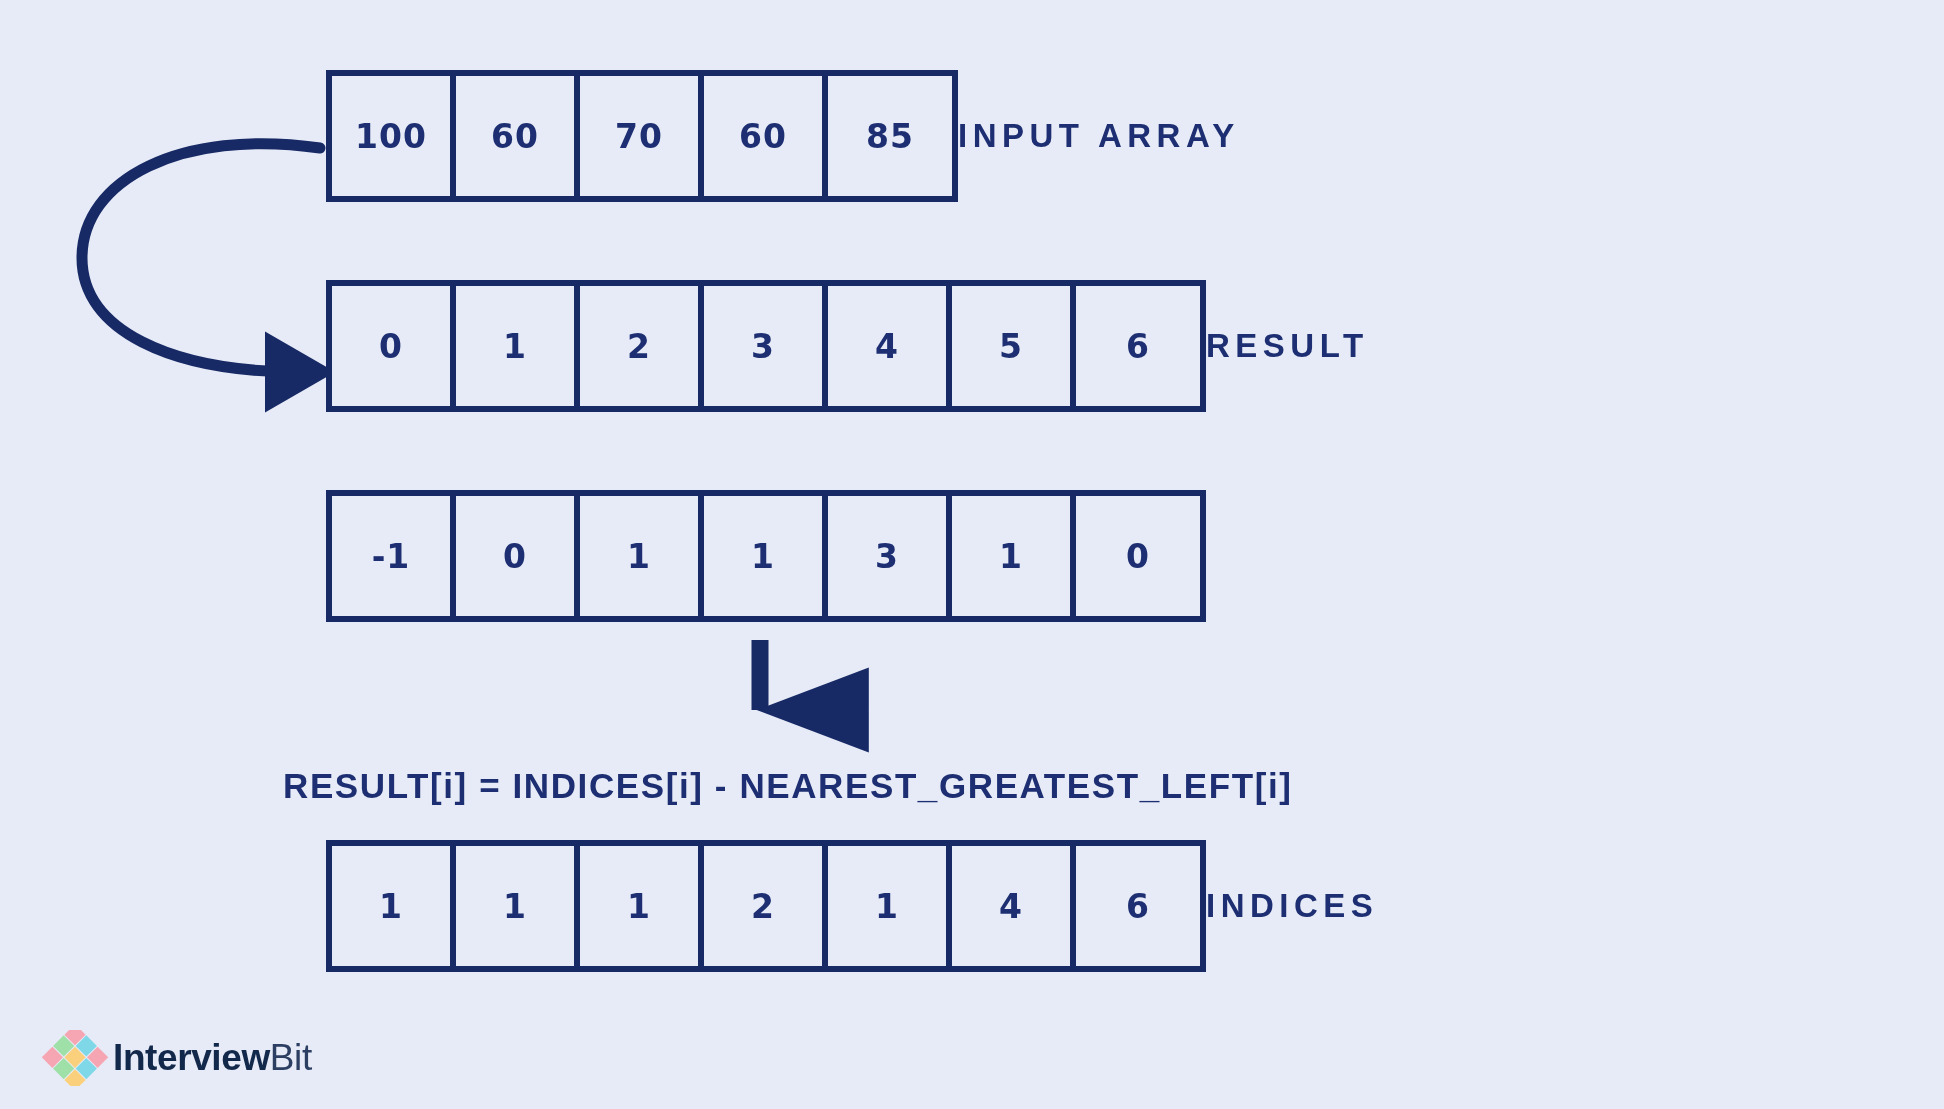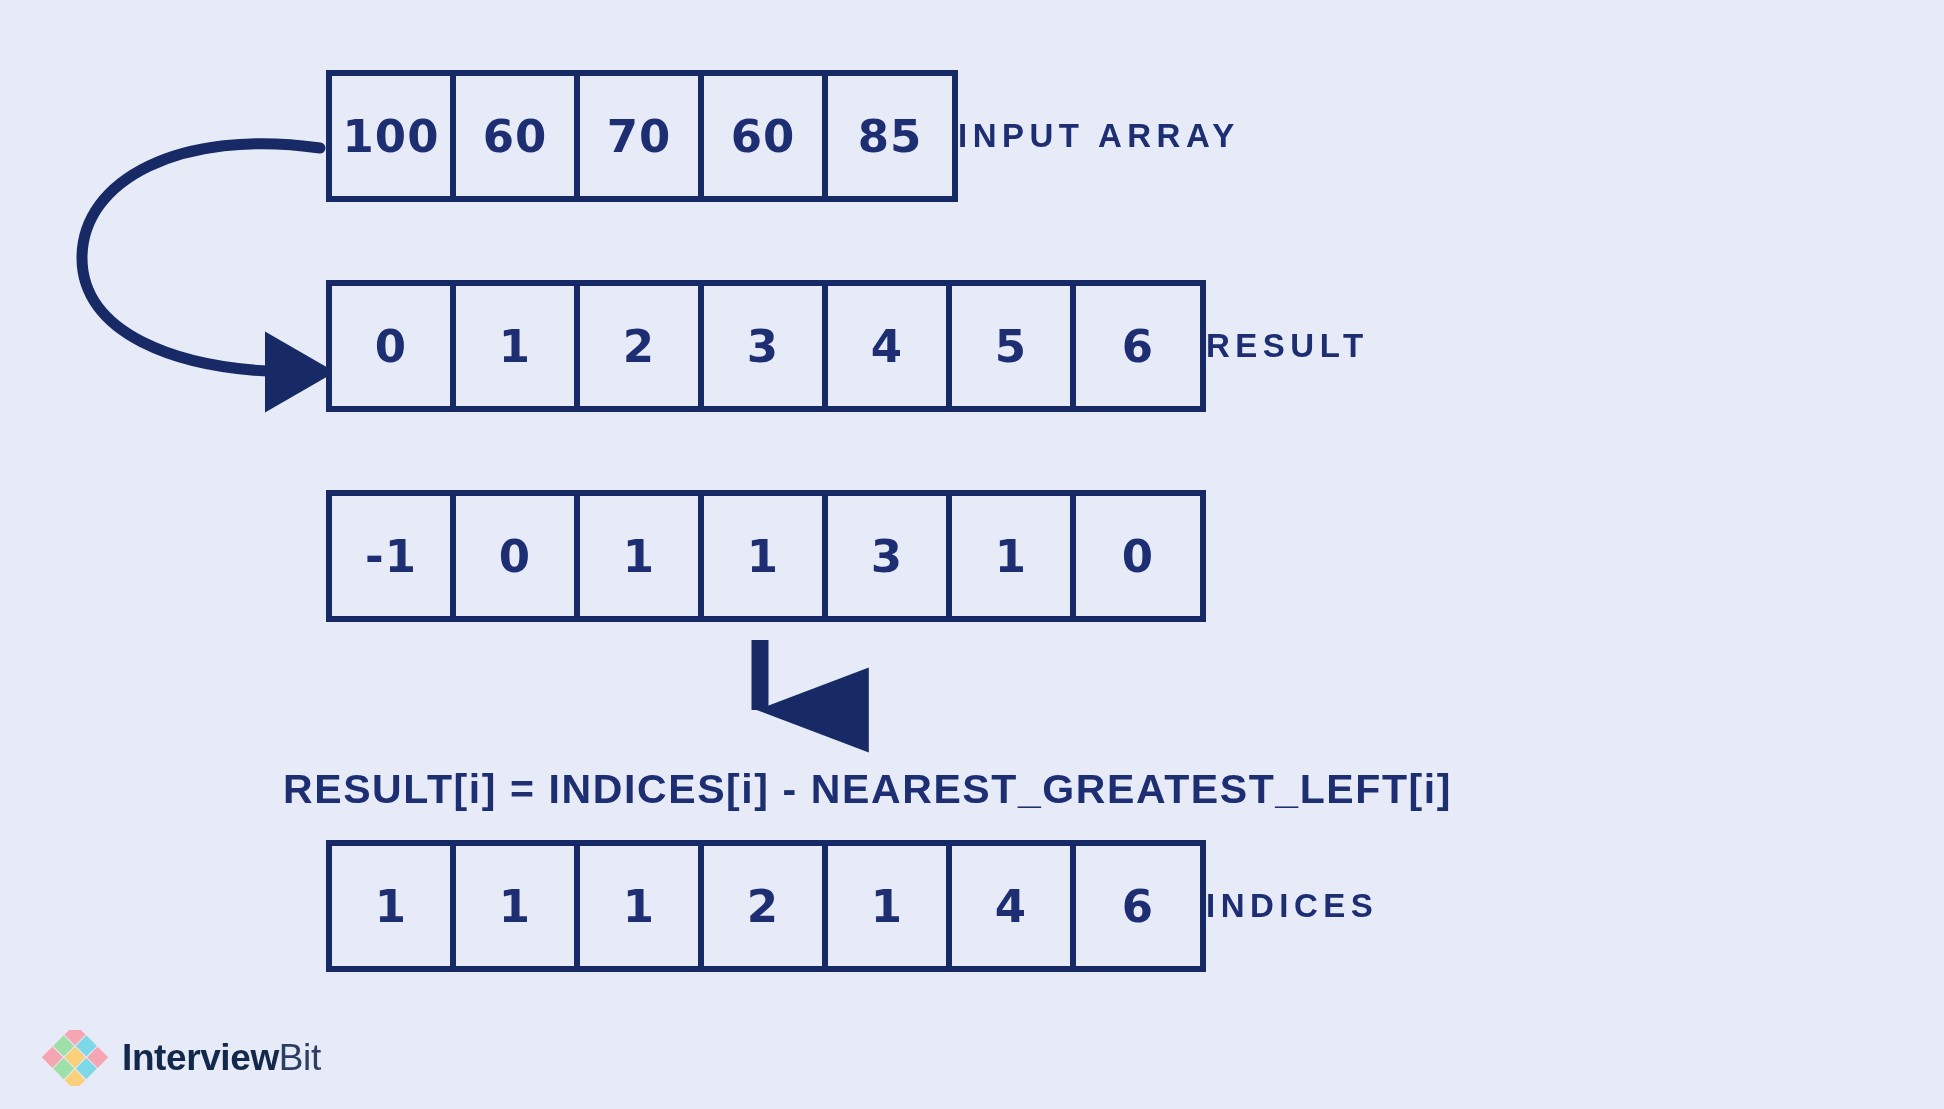--- a/index.html
+++ b/index.html
@@ -35,21 +35,21 @@
   .cell {
     width: 124px;
     height: 120px;
     box-sizing: border-box;
     border-right: 6px solid #182a66;
     display: flex;
     align-items: center;
     justify-content: center;
     font-family: "DejaVu Sans", sans-serif;
     font-weight: bold;
-    font-size: 45px;
+    font-size: 33px;
     color: #1d2f72;
     letter-spacing: 1px;
   }
   .cell:last-child {
     border-right: none;
     text-align: right;
   }
 
   .row-label {
     font-family: "Liberation Sans", sans-serif;
@@ -69,21 +69,21 @@
   #row-ngl        { left: 326px; top: 490px; }
   #row-result     { left: 326px; top: 840px; }
 
   
   #formula {
     position: absolute;
     left: 283px;
     top: 766px;
     font-family: "Liberation Sans", sans-serif;
     font-weight: bold;
-    font-size: 41px;
+    font-size: 35px;
     letter-spacing: 1.6px;
     color: #1d2f72;
     white-space: nowrap;
     text-align: right;
   }
 
   
   #arrows {
     position: absolute;
     left: 0;
@@ -93,21 +93,21 @@
     pointer-events: none;
   }
 
   
   #logo {
     position: absolute;
     left: 38px;
     top: 1030px;
     display: flex;
     align-items: center;
-    gap: 10px;
+    gap: 1px;
   }
   #logo-text {
     font-family: "Liberation Sans", sans-serif;
     font-size: 37px;
     color: #13294b;
     letter-spacing: -0.4px;
   }
   #logo-text .bold { font-weight: bold; }
   #logo-text .light { font-weight: normal; color: #2c3e62; }
 </style>

